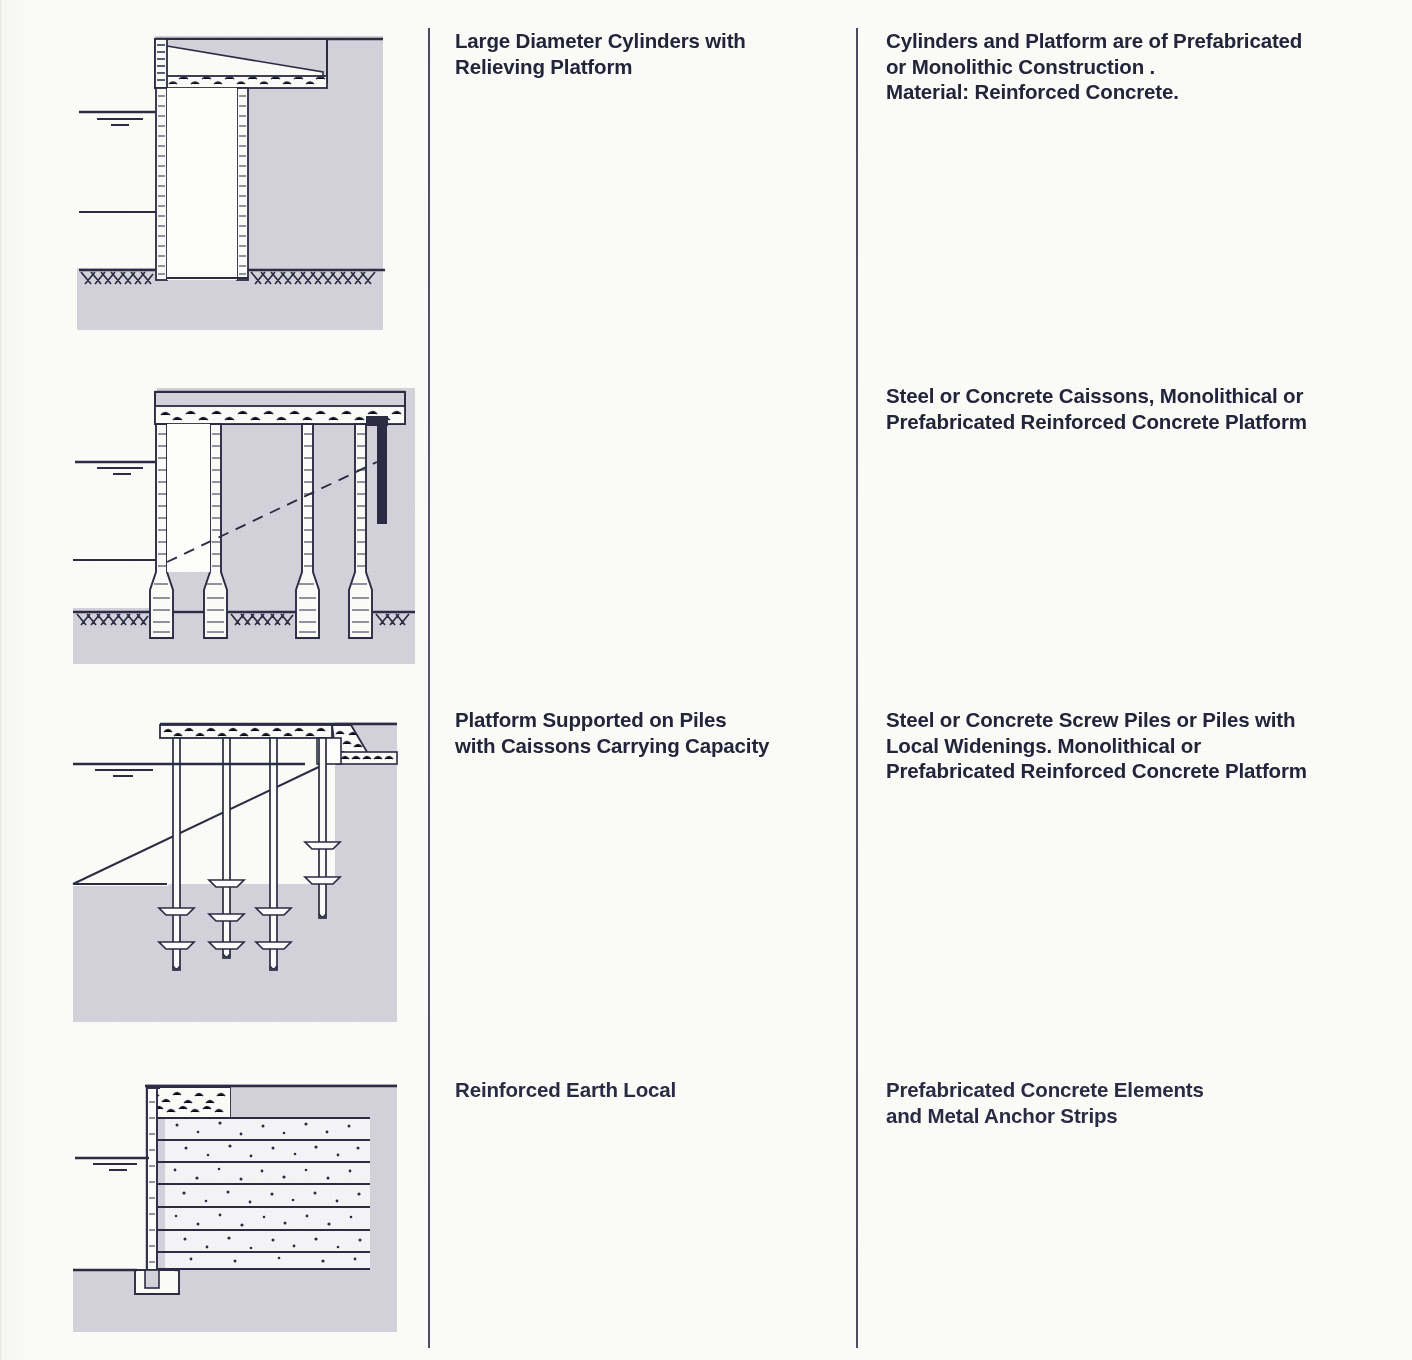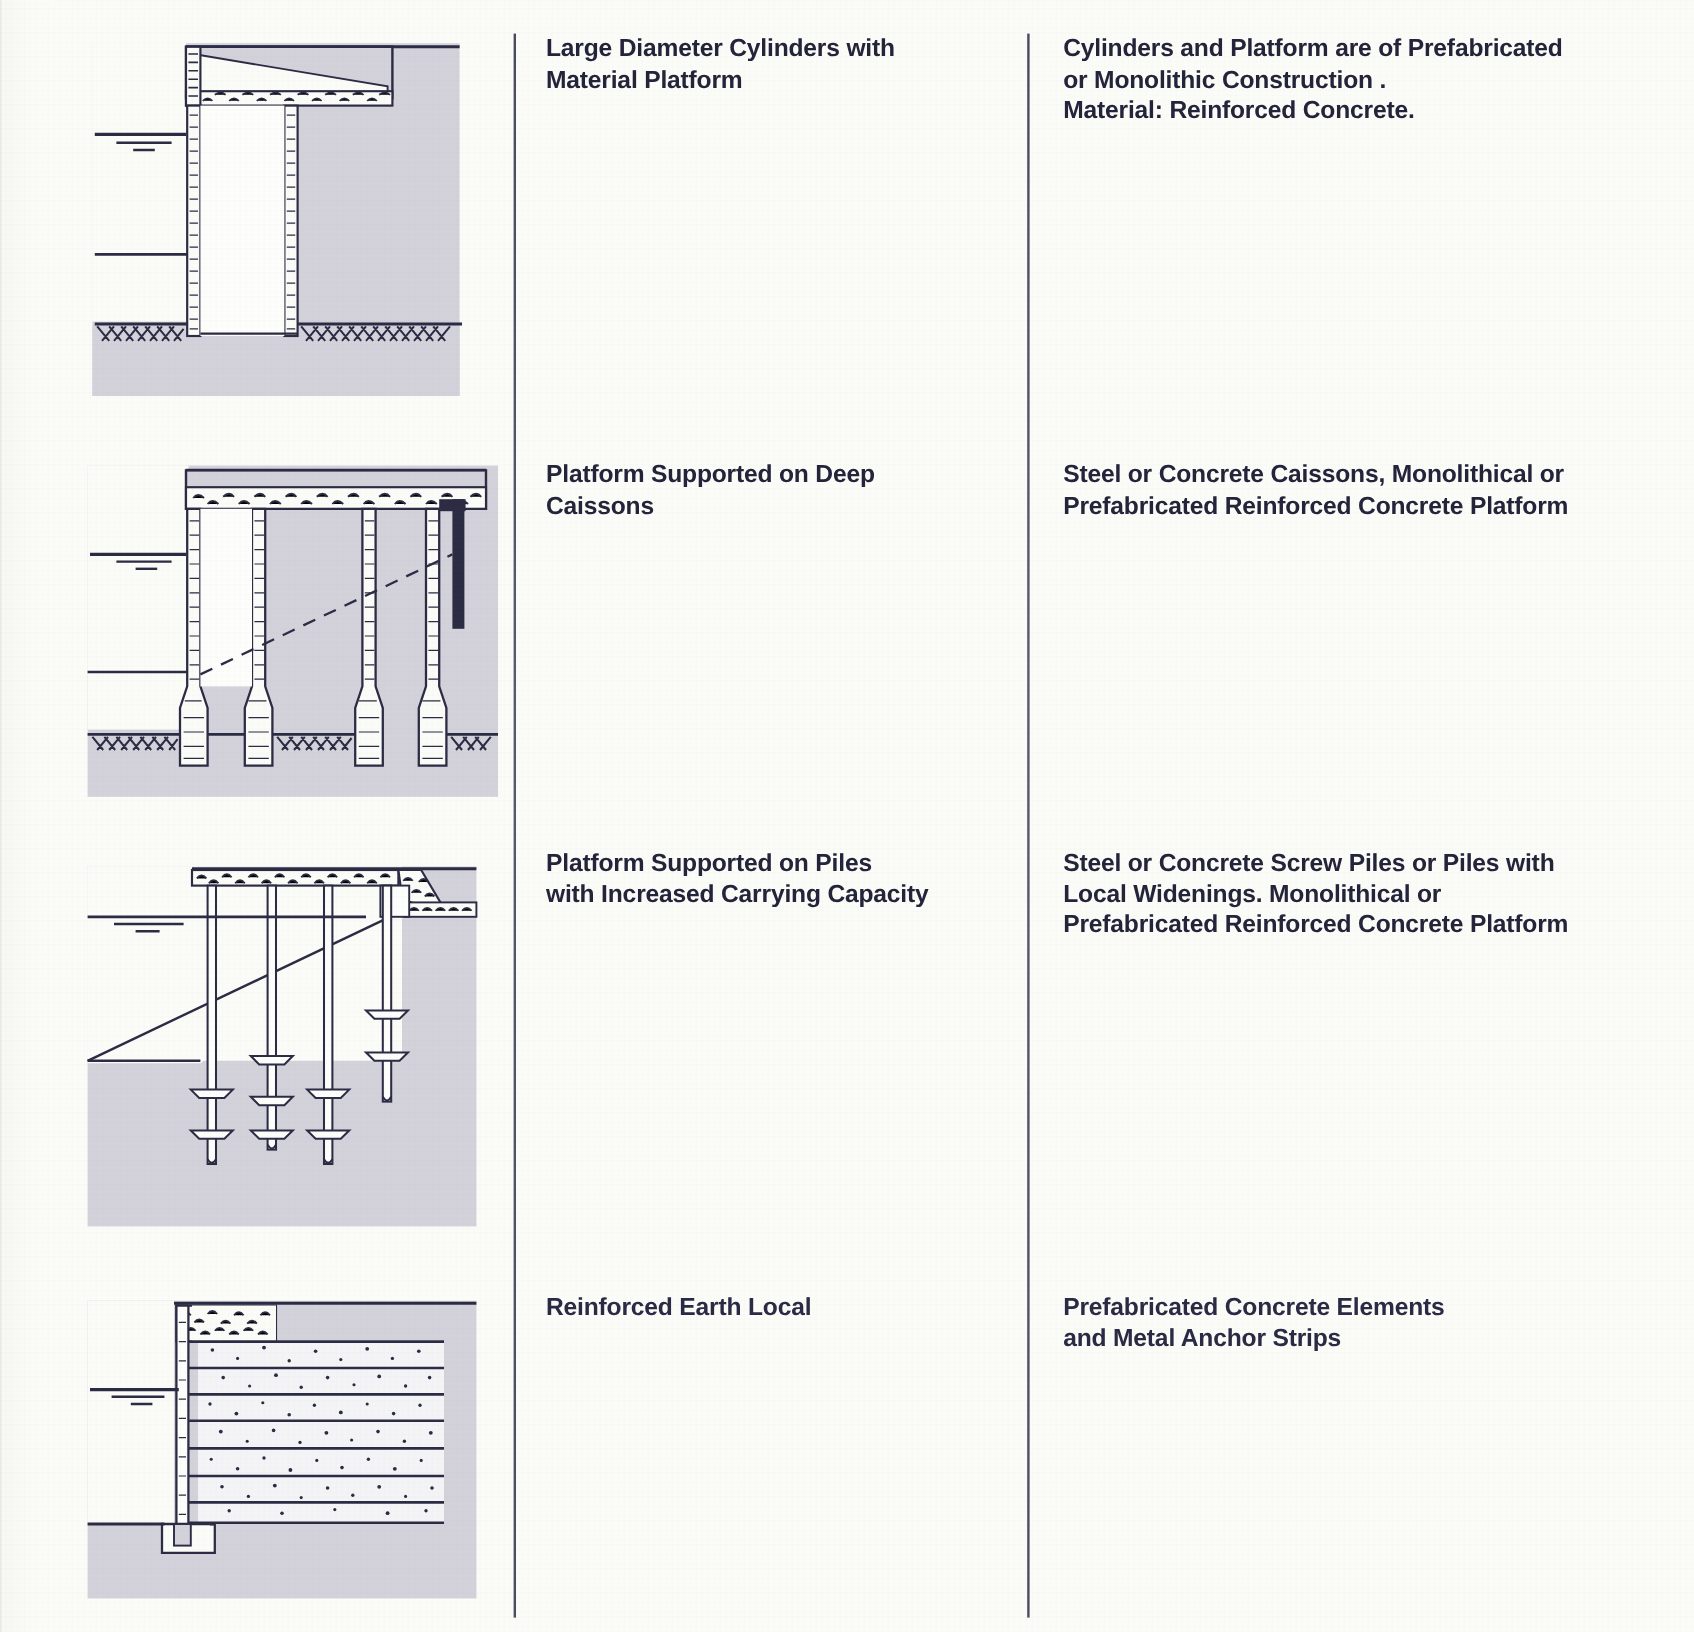--- a/index.html
+++ b/index.html
@@ -139,21 +139,21 @@
                  M276 250 l10 12 M286 250 l10 12 M296 250 l10 12 M306 250 l10 12
                  M200 262 l10 -12 M210 262 l10 -12 M220 262 l10 -12 M230 262 l10 -12
                  M240 262 l10 -12 M250 262 l10 -12 M260 262 l10 -12 M270 262 l10 -12
                  M280 262 l10 -12 M290 262 l10 -12 M300 262 l10 -12 M310 262 l10 -12"></path>
       </g>
     </svg>
   </div>
 
   <div class="col-name" style="top:28px;">
     <div class="cell-text">Large Diameter Cylinders with
-Material Platform</div>
+Relieving Platform</div>
   </div>
   <div class="col-desc" style="top:28px;">
     <div class="cell-text">Cylinders and Platform are of Prefabricated
 or Monolithic Construction .
 Material: Reinforced Concrete.</div>
   </div>
 
   <div class="fig" style="left:55px;top:372px;width:380px;height:300px;">
     <svg width="380" height="300" viewBox="0 0 380 300">
 
@@ -227,24 +227,20 @@
         <path d="M176 242 l9 11 M186 242 l9 11 M196 242 l9 11 M206 242 l9 11 M216 242 l9 11
                  M226 242 l9 11
                  M180 253 l9 -11 M190 253 l9 -11 M200 253 l9 -11 M210 253 l9 -11 M220 253 l9 -11
                  M230 253 l8 -10"></path>
         <path d="M321 242 l9 11 M331 242 l9 11 M341 242 l9 11
                  M325 253 l9 -11 M335 253 l9 -11 M345 253 l9 -11"></path>
       </g>
     </svg>
   </div>
 
-  <div class="col-name" style="top:383px;">
-    <div class="cell-text">Platform Supported on Deep
-Caissons</div>
-  </div>
   <div class="col-desc" style="top:383px;">
     <div class="cell-text">Steel or Concrete Caissons, Monolithical or
 Prefabricated Reinforced Concrete Platform</div>
   </div>
 
   <div class="fig" style="left:55px;top:702px;width:360px;height:340px;">
     <svg width="360" height="340" viewBox="0 0 360 340">
 
       <rect x="18" y="20" width="324" height="300" fill="#d3d1d9"></rect>
 
@@ -305,21 +301,21 @@
       <line x1="18" y1="62" x2="250" y2="62" stroke="#2b2b44" stroke-width="2.3"></line>
       <line x1="40" y1="68" x2="98" y2="68" stroke="#2b2b44" stroke-width="2"></line>
       <line x1="58" y1="74" x2="78" y2="74" stroke="#2b2b44" stroke-width="2"></line>
 
       <line x1="18" y1="182" x2="112" y2="182" stroke="#2b2b44" stroke-width="2.2"></line>
     </svg>
   </div>
 
   <div class="col-name" style="top:707px;">
     <div class="cell-text">Platform Supported on Piles
-with Increased Carrying Capacity</div>
+with Caissons Carrying Capacity</div>
   </div>
   <div class="col-desc" style="top:707px;">
     <div class="cell-text">Steel or Concrete Screw Piles or Piles with
 Local Widenings. Monolithical or
 Prefabricated Reinforced Concrete Platform</div>
   </div>
 
   <div class="fig" style="left:55px;top:1062px;width:360px;height:290px;">
     <svg width="360" height="290" viewBox="0 0 360 290">
 

